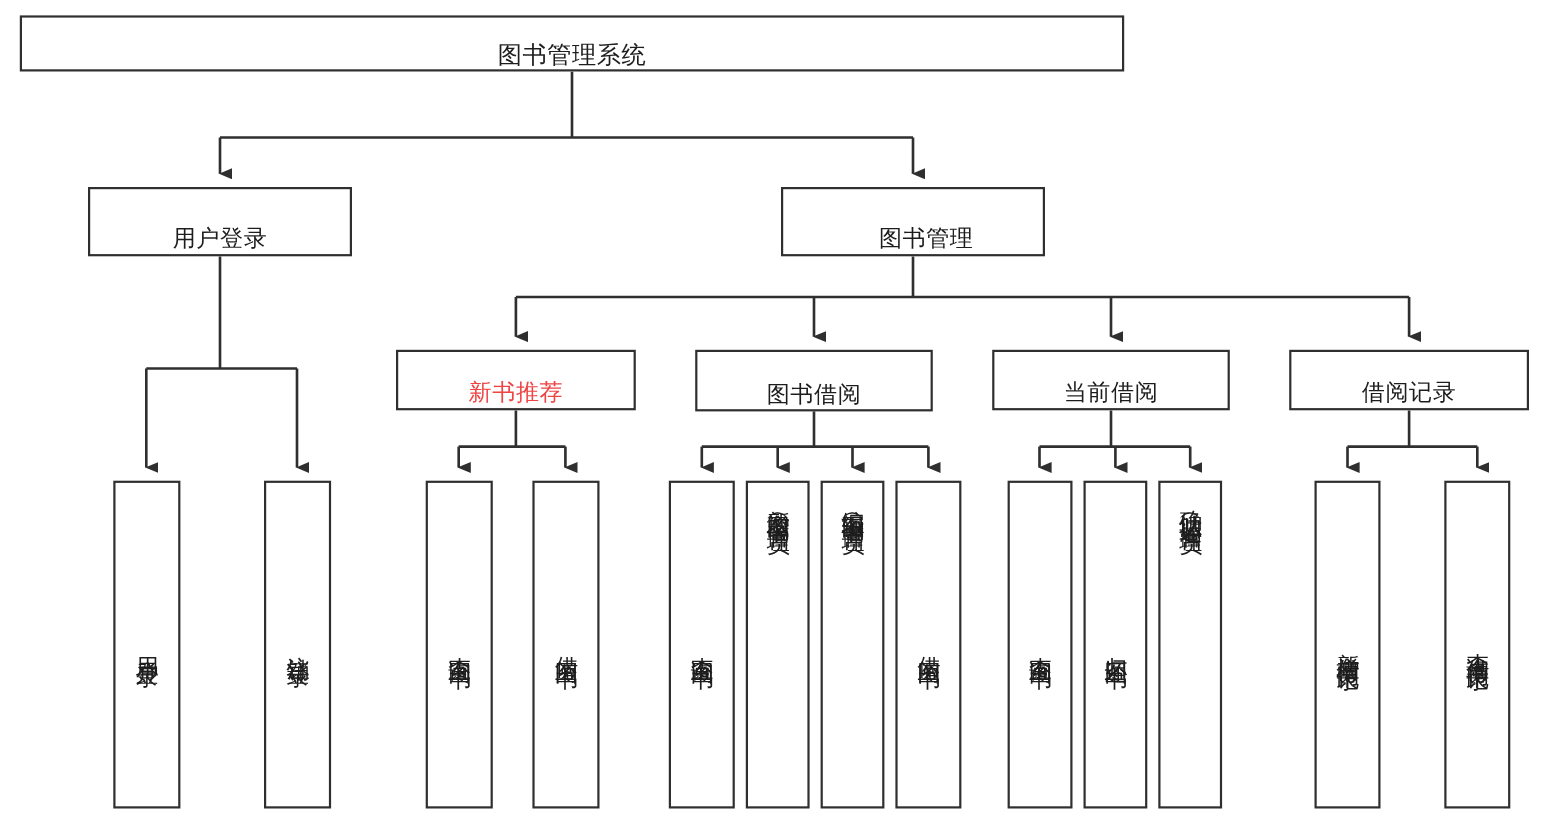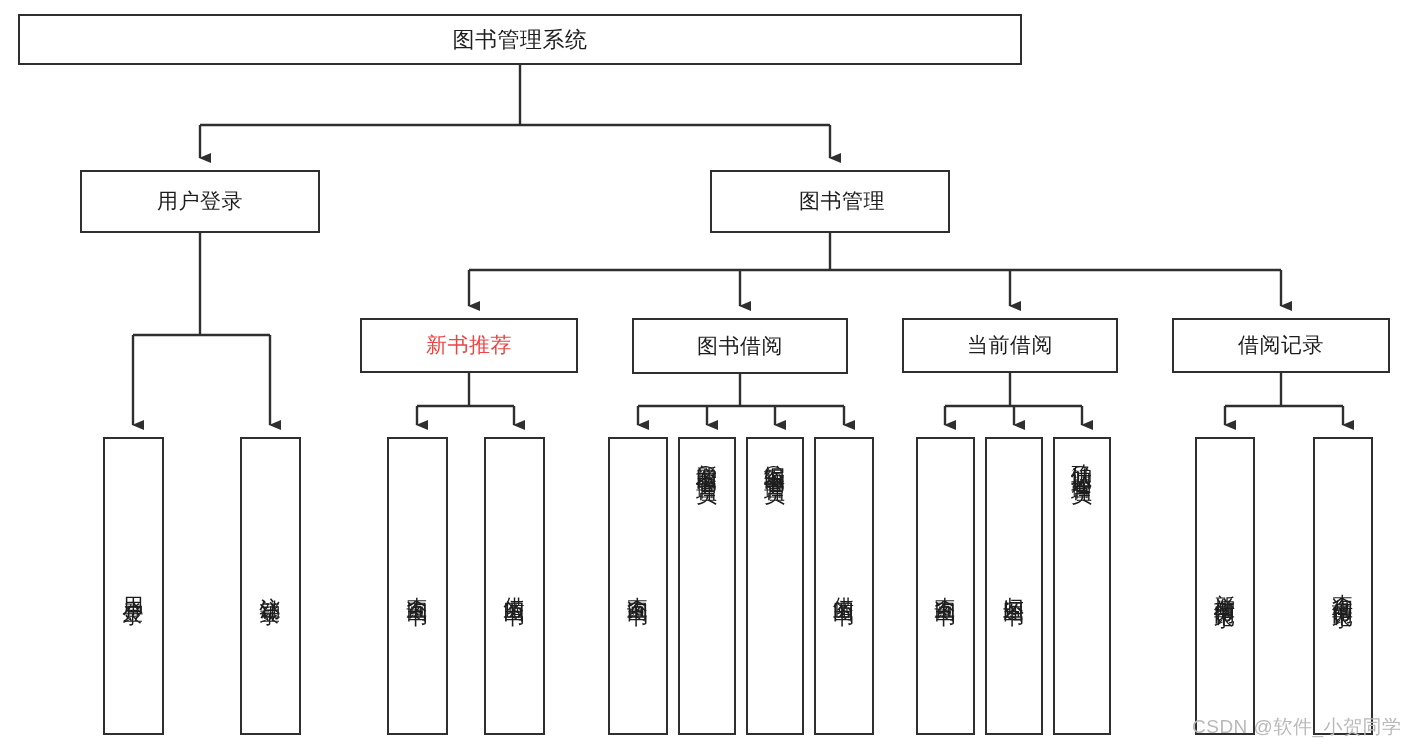--- a/index.html
+++ b/index.html
@@ -24,21 +24,21 @@
     width: 1405px;
     height: 747px;
     pointer-events: none;
   }
   .node {
     position: absolute;
     box-sizing: border-box;
     background: #ffffff;
     border: 2px solid #2f2f2f;
     display: flex;
-    align-items: center;
+    align-items: flex-end;
     justify-content: center;
     color: #1d1d1d;
   }
   .node-label {
     display: block;
     text-align: center;
     line-height: 1.18;
     white-space: nowrap;
   }
   .node.horizontal .node-label {
@@ -188,15 +188,14 @@
   <div class="node vertical" style="left: 1053px; top: 437px; width: 58px; height: 298px; border-color: rgb(47, 47, 47); background: rgb(255, 255, 255); color: rgb(29, 29, 29);">
     <span class="node-label">确认归还（管理员）</span>
   </div>
   <div class="node vertical center" style="left: 1195px; top: 437px; width: 60px; height: 298px; border-color: rgb(47, 47, 47); background: rgb(255, 255, 255); color: rgb(29, 29, 29);">
     <span class="node-label">新增借阅记录</span>
   </div>
   <div class="node vertical center" style="left: 1313px; top: 437px; width: 60px; height: 298px; border-color: rgb(47, 47, 47); background: rgb(255, 255, 255); color: rgb(29, 29, 29);">
     <span class="node-label">查询借阅记录</span>
   </div>
 
-  <div class="watermark" style="left: 1192px; top: 714px; color: rgb(185, 185, 185);">CSDN @软件_小贺同学</div>
 
 </div>
 
 </body></html>

